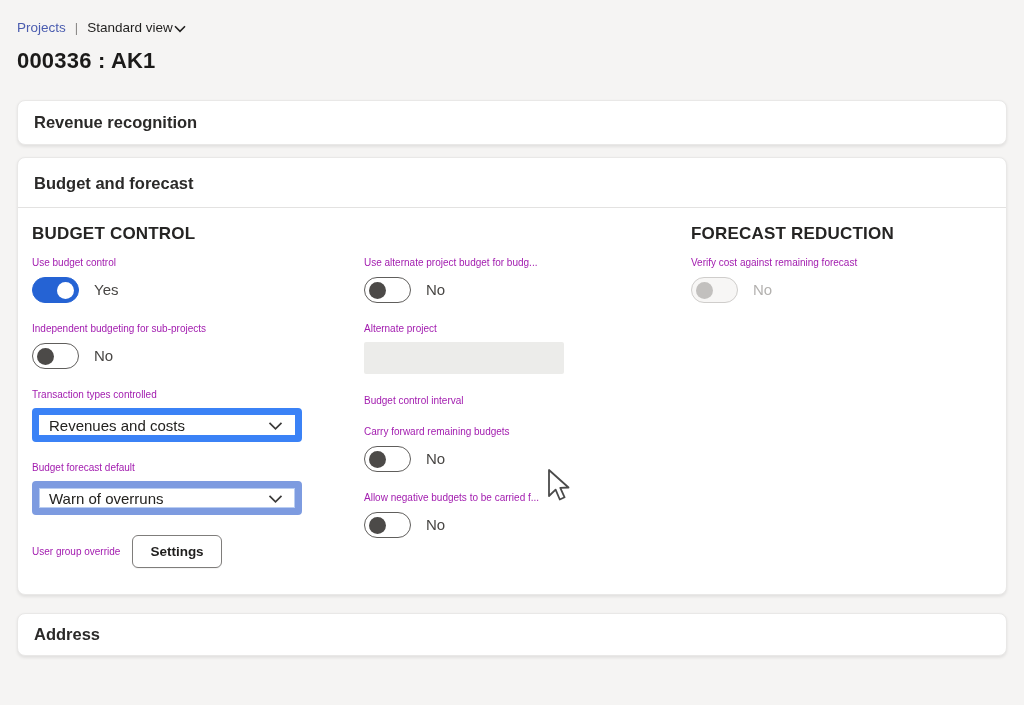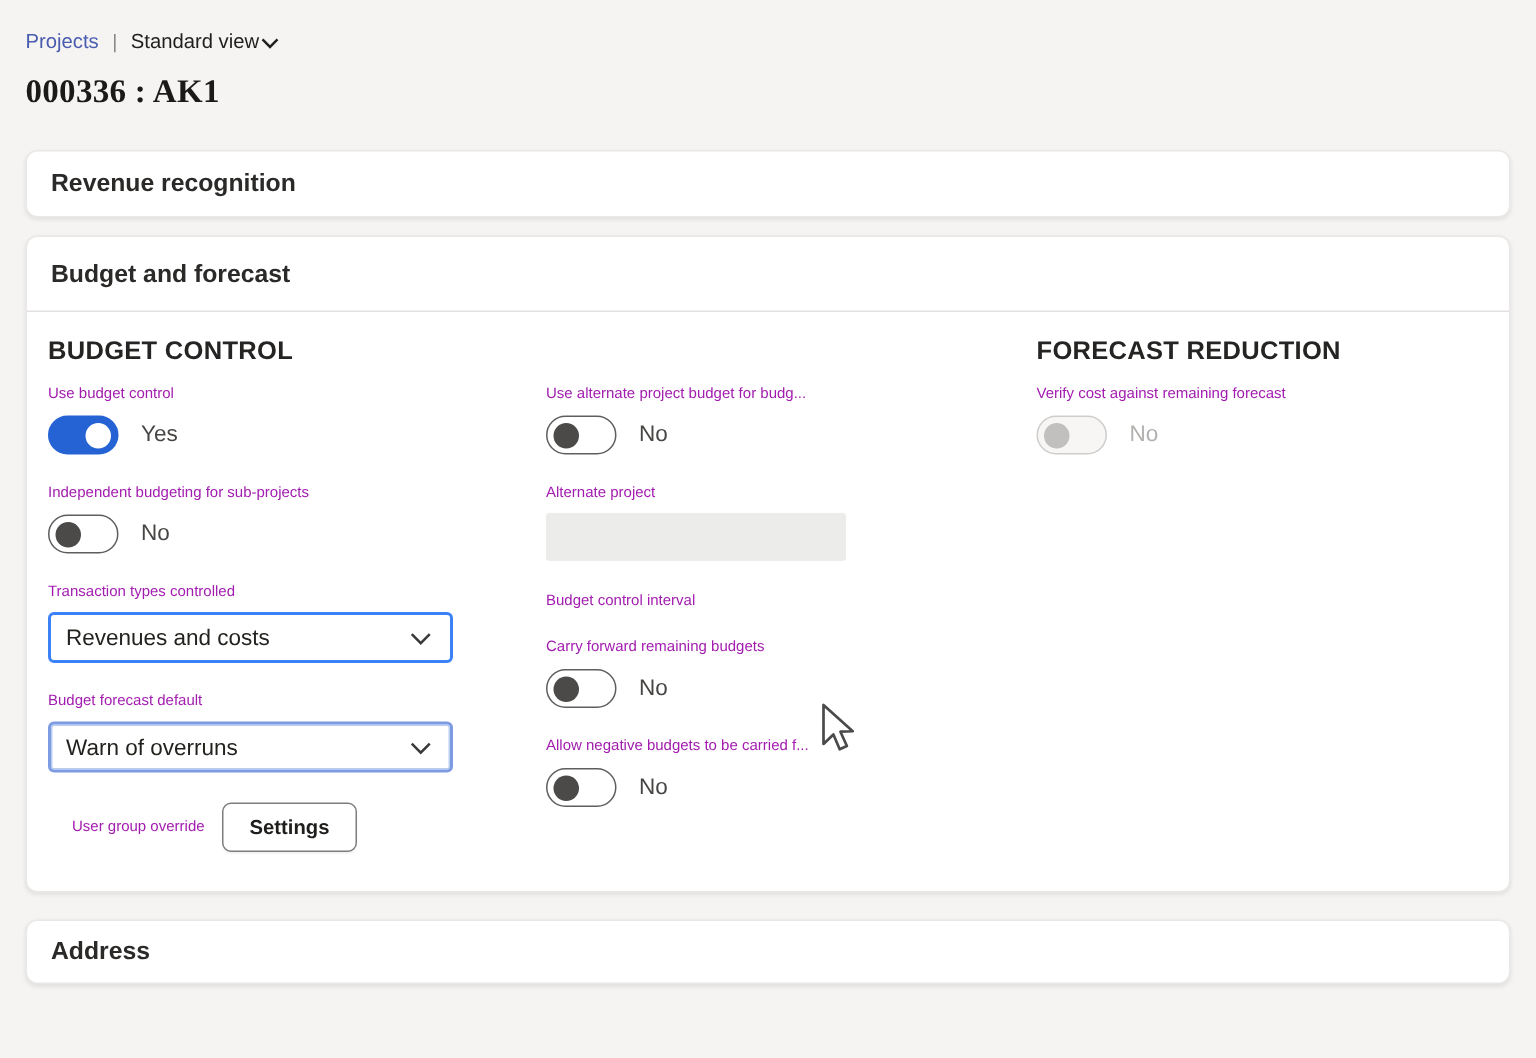--- a/index.html
+++ b/index.html
@@ -10,21 +10,21 @@
     color:#252423;
     position:relative;
     overflow:hidden;
   }
   
   .page-header { padding:20px 18px 0 17px; }
   .breadcrumb { font-size:13.5px; display:flex; align-items:center; gap:9px; }
   .crumb-link { color:#4a5caf; cursor:pointer; }
   .crumb-sep { color:#8a8886; font-size:13px; }
   .view-selector { color:#201f1e; display:flex; align-items:center; gap:1px; cursor:pointer; }
-  .page-title { font-size:22px; font-weight:700; color:#1b1a19; margin-top:13px; letter-spacing:.2px;font-family:Liberation Serif, serif; }
+  .page-title { font-size:22px; font-weight:700; color:#1b1a19; margin-top:13px; letter-spacing:.2px; }
 
   
   .card {
     background:#fff;
     border:1px solid #e9e8e7;
     border-radius:8px;
     margin:0 17px;
     box-shadow:0 1.5px 3px rgba(0,0,0,.08);
   }
   .card.collapsed { padding:12px 16px; }
@@ -55,33 +55,33 @@
     background:#4c4a48; position:absolute; top:4px; left:4px;
   }
   .toggle.on { background:#2563d4; border-color:#2563d4; }
   .toggle.on .knob { background:#fff; left:auto; right:4px; }
   .toggle.disabled { border-color:#cfcdcb; background:#f7f6f5; cursor:default; }
   .toggle.disabled .knob { background:#c2c0be; }
   .toggle-text { font-size:15px; color:#484644; margin-left:15px; }
   .toggle-text.dim { color:#b3b1af; }
 
   .select {
-    height:34px; border:2px solid #3b82f6; border-radius:4px; background:#fff;
+    height:34px; border:7px solid #3b82f6; border-radius:4px; background:#fff;
     display:flex; align-items:center; justify-content:space-between;
     padding:0 12px 0 10px; font-size:15px; color:#23221f; cursor:pointer;
     margin-bottom:15px;
   }
   .select.focused { border-color:#7d9be0; box-shadow:0 0 0 1px #b9cdf2 inset; }
   .chevron { flex:none; margin-top:2px; }
 
   .input-disabled {
     width:200px; height:32px; background:#ececea; border-radius:2px; border:none;
   }
   .field-inline { display:flex; align-items:center; margin-top:4px; }
-  .field-inline .field-label { margin:0 12px 0 16px; }
+  .field-inline .field-label { margin:0 12px 0 0; }
   .btn {
     background:#fff; border:1px solid #7f7d7b; border-radius:6px;
     font-family:inherit; font-size:13.5px; font-weight:700; color:#1f1e1d;
     padding:8px 17px; cursor:pointer; box-shadow:0 1px 1px rgba(0,0,0,.05);
   }
 
   
   .cursor { position:absolute; left:542px; top:467px; pointer-events:none; z-index:50; }
 </style>
 </head>

